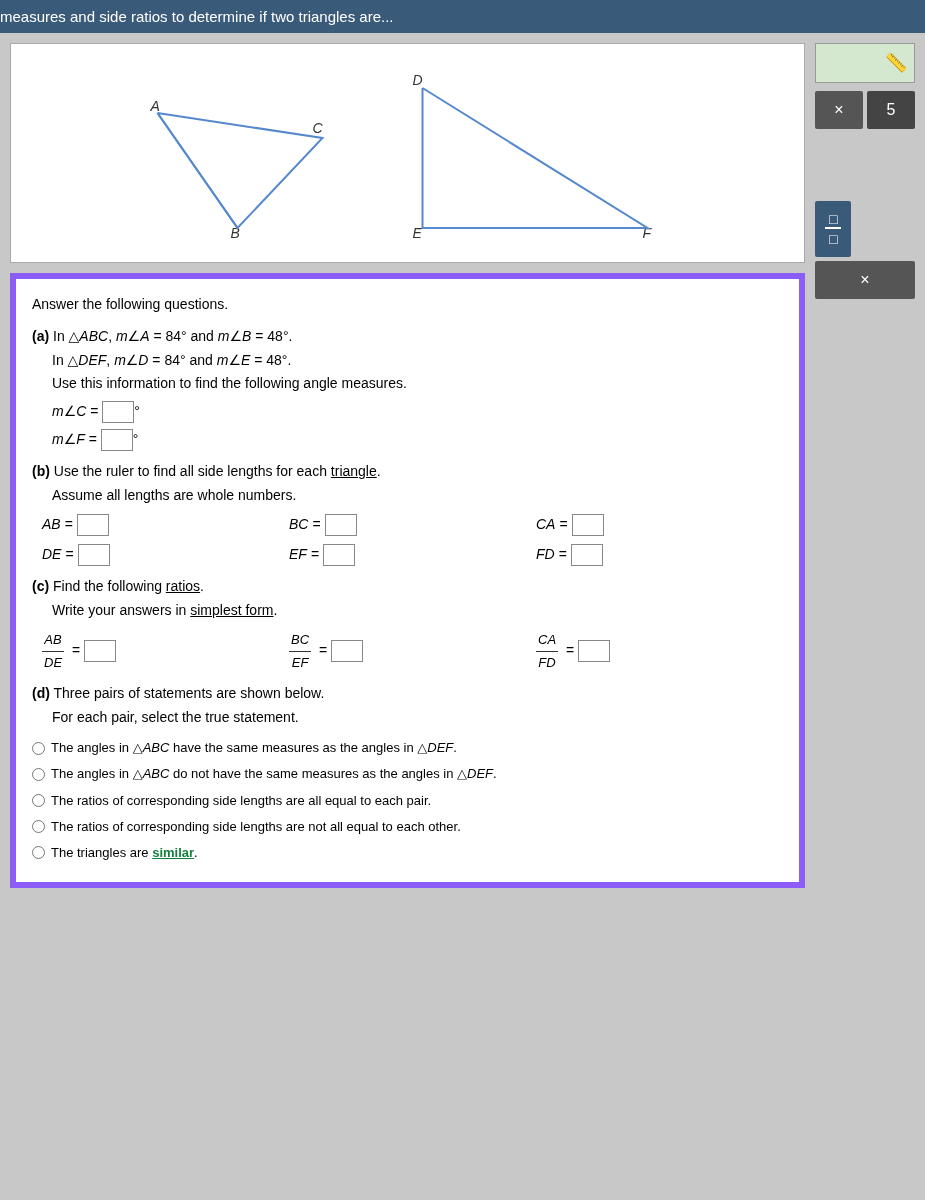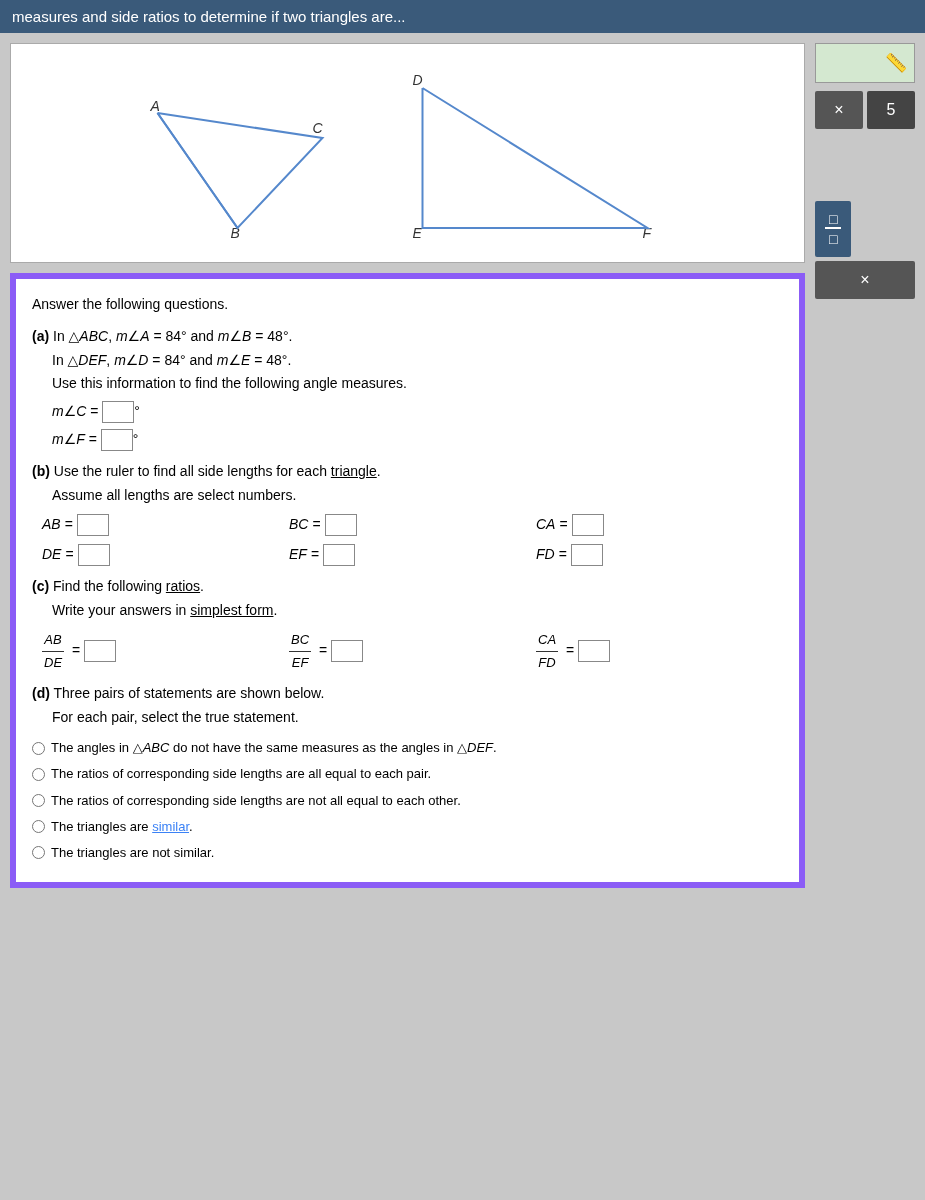--- a/index.html
+++ b/index.html
@@ -7,21 +7,21 @@
       font-family: Arial, sans-serif;
       background: #c8c8c8;
       width: 925px;
       min-height: 1200px;
       overflow-x: hidden;
     }
 
     .header-bar {
       background: #3a5a7a;
       color: white;
-      padding: 8px 12px;
+      padding: 8px 0;
       font-size: 15px;
       font-weight: normal;
     }
 
     .main-content {
       display: flex;
       flex-direction: row;
       padding: 10px;
       gap: 10px;
     }
@@ -132,22 +132,23 @@
       gap: 6px;
       margin: 4px 0;
       font-size: 13px;
     }
 
     .radio-option input[type="radio"] {
       margin: 0;
     }
 
     .similar-link {
-      color: #3b82f6;
+      color: #15803d;
       text-decoration: underline;
+      font-weight: bold;
     }
 
     .section-sep {
       margin: 8px 0;
     }
 
     
     .right-panel {
       width: 100px;
       display: flex;
@@ -264,21 +265,21 @@
         <div class="angle-row">
           <em>m</em>∠<em>F</em> = <input class="input-field" type="text" style="">°
         </div>
       </div>
 
       <div class="section-sep"></div>
 
       <div>
         <span class="part-label">(b)</span>
         <span> Use the ruler to find all side lengths for each <span class="underline">triangle</span>.</span><br>
-        <span style="margin-left:20px">Assume all lengths are select numbers.</span>
+        <span style="margin-left:20px">Assume all lengths are whole numbers.</span>
 
         <div class="side-grid">
           <div class="side-item">
             <em>AB</em> = <input class="input-field" type="text" style="">
           </div>
           <div class="side-item">
             <em>BC</em> = <input class="input-field" type="text" style="">
           </div>
           <div class="side-item">
             <em>CA</em> = <input class="input-field" type="text" style="">
@@ -329,44 +330,44 @@
 
       <div class="section-sep"></div>
 
       <div>
         <span class="part-label">(d)</span>
         <span>Three pairs of statements are shown below.</span><br>
         <span style="margin-left:20px">For each pair, select the true statement.</span>
 
         <div style="margin-top:8px;">
           <div class="radio-option">
+            <input type="radio" name="group1" id="opt1a" style="">
+            <label for="opt1a">The angles in △<em>ABC</em> have the same measures as the angles in △<em>DEF</em>.</label>
+          </div>
+          <div class="radio-option">
             <input type="radio" name="group1" id="opt1b" style="">
             <label for="opt1b">The angles in △<em>ABC</em> do not have the same measures as the angles in △<em>DEF</em>.</label>
           </div>
 
           <div style="margin-top:4px;"></div>
 
           <div class="radio-option">
             <input type="radio" name="group2" id="opt2a" style="">
             <label for="opt2a">The ratios of corresponding side lengths are all equal to each pair.</label>
           </div>
           <div class="radio-option">
             <input type="radio" name="group2" id="opt2b" style="">
             <label for="opt2b">The ratios of corresponding side lengths are not all equal to each other.</label>
           </div>
 
           <div style="margin-top:4px;"></div>
 
           <div class="radio-option">
             <input type="radio" name="group3" id="opt3a" style="">
             <label for="opt3a">The triangles are <a href="#" class="similar-link">similar</a>.</label>
-          </div>
-          <div class="radio-option">
-            <input type="radio" name="group3" id="opt3b" style="">
-            <label for="opt3b">The triangles are not similar.</label>
           </div>
         </div>
       </div>
 
     </div>
   </div>
 
   <div class="right-panel">
     <div class="calc-display">
       <span style="font-size:18px;">📏</span>

